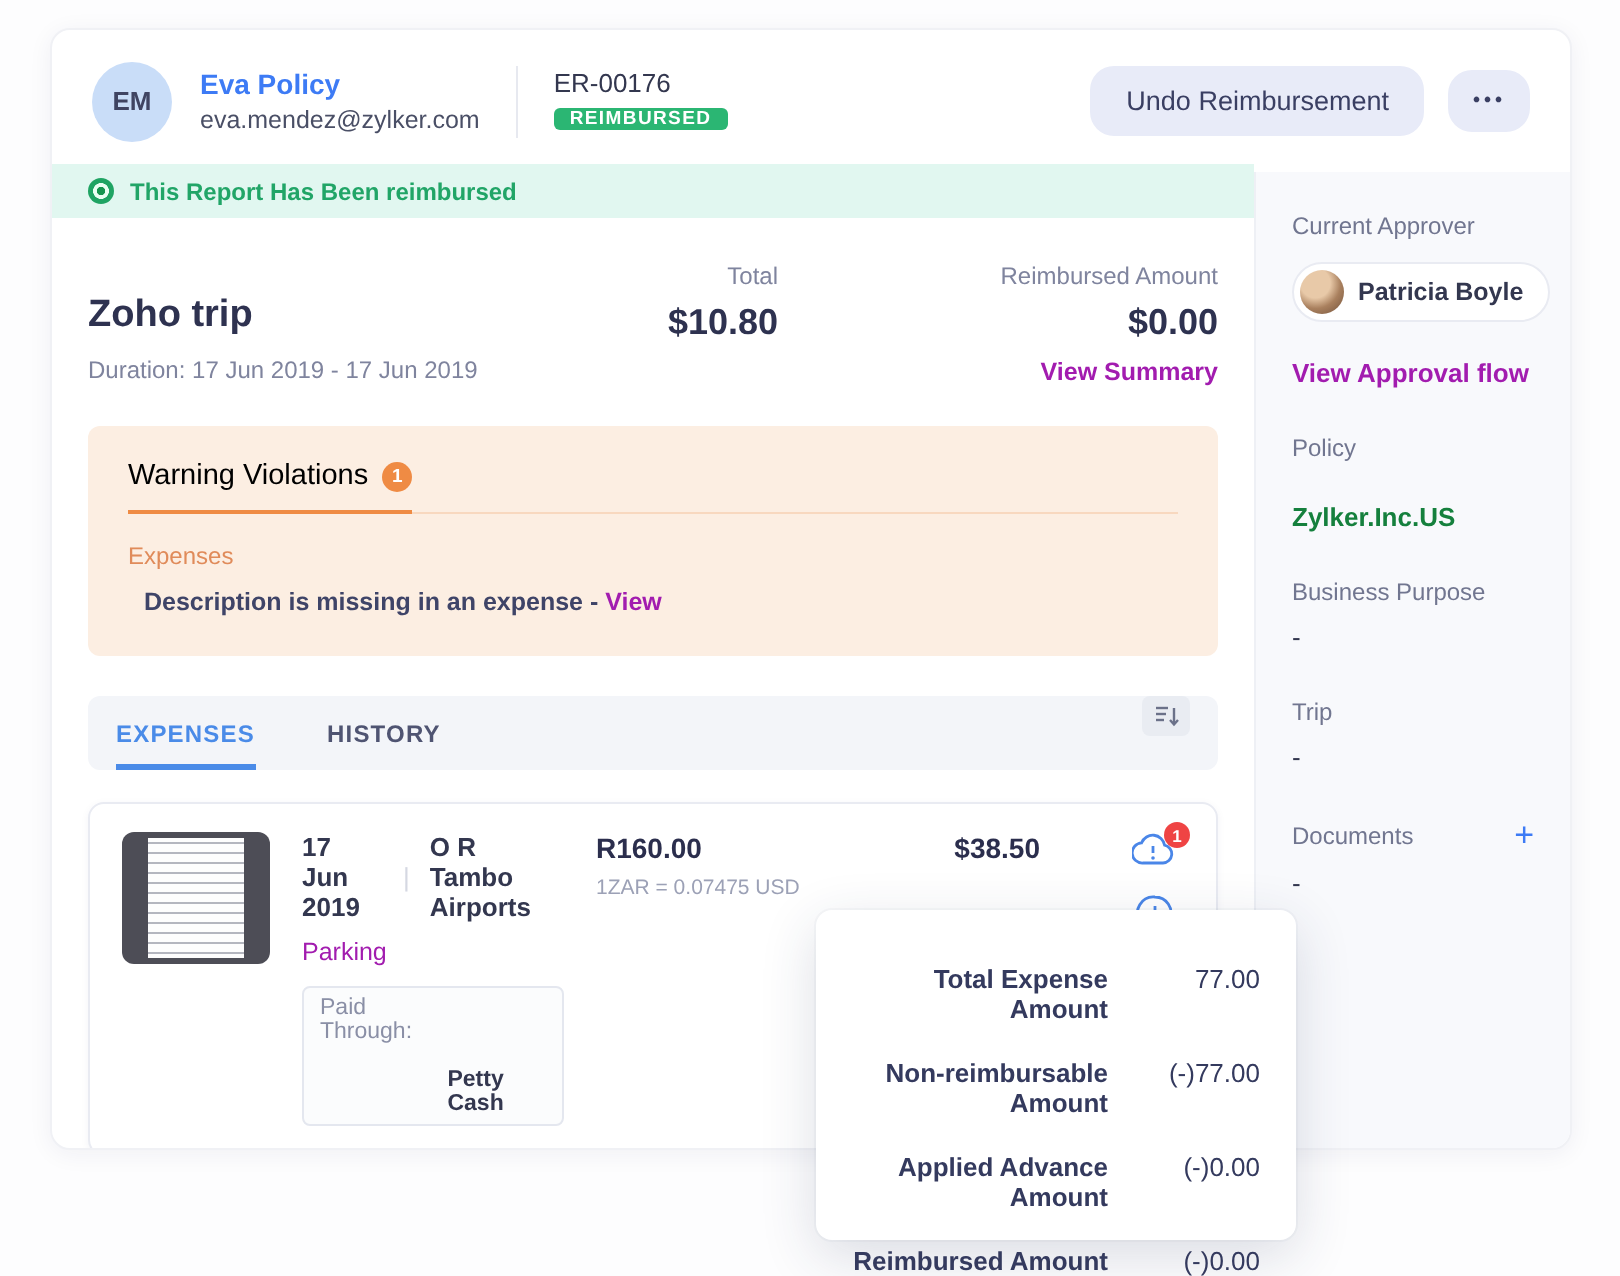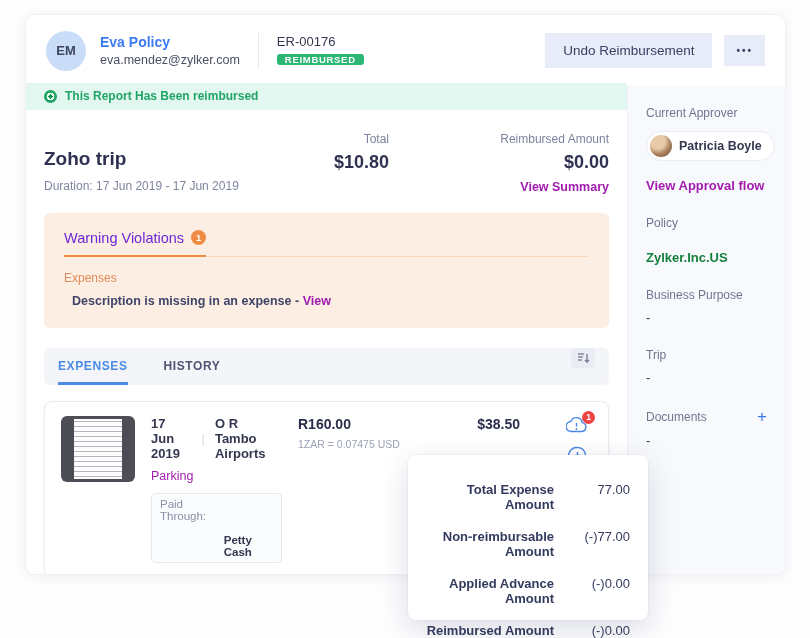--- a/index.html
+++ b/index.html
@@ -9,21 +9,21 @@
 
   
   .hdr { height:71px; display:flex; align-items:center; padding:0 20px; flex-shrink:0; }
   .avatar { width:40px; height:40px; border-radius:50%; background:#c9ddf8; color:#3f4462; font-size:13px; font-weight:700; display:flex; align-items:center; justify-content:center; margin-right:14px; }
   .who .nm { color:#3d7bf5; font-size:14px; font-weight:700; }
   .who .em { color:#4a4f66; font-size:12.5px; margin-top:3px; }
   .vdiv { width:1px; height:36px; background:#e7e9f0; margin:0 18px; }
   .rep .rid { color:#33374f; font-size:13px; }
   .badge { display:inline-block; margin-top:5px; background:#2bb673; color:#fff; font-size:9.5px; font-weight:700; letter-spacing:.7px; padding:0 8px; border-radius:3px; }
   .spacer { flex:1; }
-  .btn { background:#e8ebf8; color:#3a3f63; font-size:13.5px; border:none; border-radius:0; padding:10px 18px; cursor:pointer; font-family:inherit; }
+  .btn { background:#e8ebf8; color:#3a3f63; font-size:13.5px; border:none; border-radius:12px; padding:10px 18px; cursor:pointer; font-family:inherit; }
   .btn.more { padding:10px 12px; font-size:10px; font-weight:700; letter-spacing:2px; margin-left:12px; }
 
   
   .split { display:flex; flex:1; min-height:0; }
   .main { flex:1; min-width:0; display:flex; flex-direction:column;justify-content:center; }
   .aside { width:158px; background:#f8f9fc; border-left:1px solid #eef0f5; padding:20px 18px; flex-shrink:0; }
 
   
   .banner { height:27px; background:#e1f7f0; display:flex; align-items:center; padding-left:18px; gap:8px; flex-shrink:0; }
   .dotic { width:13px; height:13px; border-radius:50%; background:radial-gradient(circle, #16954f 0 22%, #eafff3 24% 42%, #1fa463 44% 100%); flex-shrink:0; }
@@ -40,21 +40,21 @@
   .amtcol.c1 { width:130px; }
   .amtcol.c2 { width:180px; margin-left:40px; }
   .amtcol .lb { color:#7f849e; font-size:12px; }
   .amtcol .vl { color:#2e3250; font-size:18px; font-weight:700; margin-top:6px; }
   .link { color:#a21caf; font-weight:700; cursor:pointer; }
   .vs { font-size:12.5px; margin-top:7px; display:inline-block; }
 
   
   .warn { margin-top:18px; background:#fceee2; border-radius:6px; padding:16px 20px 20px; }
   .warn .wh { display:inline-flex; align-items:center; gap:7px; padding-bottom:9px; border-bottom:2px solid #ef8b44; cursor:pointer; }
-  .warn .wt { color:#6d28d9; font-size:14.5px; }
+  .warn .wt { color:#000000; font-size:14.5px; }
   .warn .wb { width:15px; height:15px; border-radius:50%; background:#ef8b44; color:#fff; font-size:9.5px; font-weight:700; display:flex; align-items:center; justify-content:center; }
   .warn .hline { height:1px; background:rgba(239,139,68,0.22); margin-top:-1px; }
   .warn .sec { color:#e08b5a; font-size:12px; margin-top:14px; }
   .warn .msg { color:#3f4468; font-size:12.5px; font-weight:600; margin-top:9px; padding-left:8px; }
 
   
   .tabs { margin-top:20px; background:#f3f5f9; border-radius:6px; height:37px; display:flex; align-items:stretch; padding:0 14px; }
   .tab { display:flex; align-items:center; font-size:12px; font-weight:700; letter-spacing:.6px; margin-right:36px; cursor:pointer; border-bottom:3px solid transparent; border-top:3px solid transparent; }
   .tab.active { color:#4a8be8; border-bottom-color:#4a8be8; }
   .tab.idle { color:#4f5472; }

